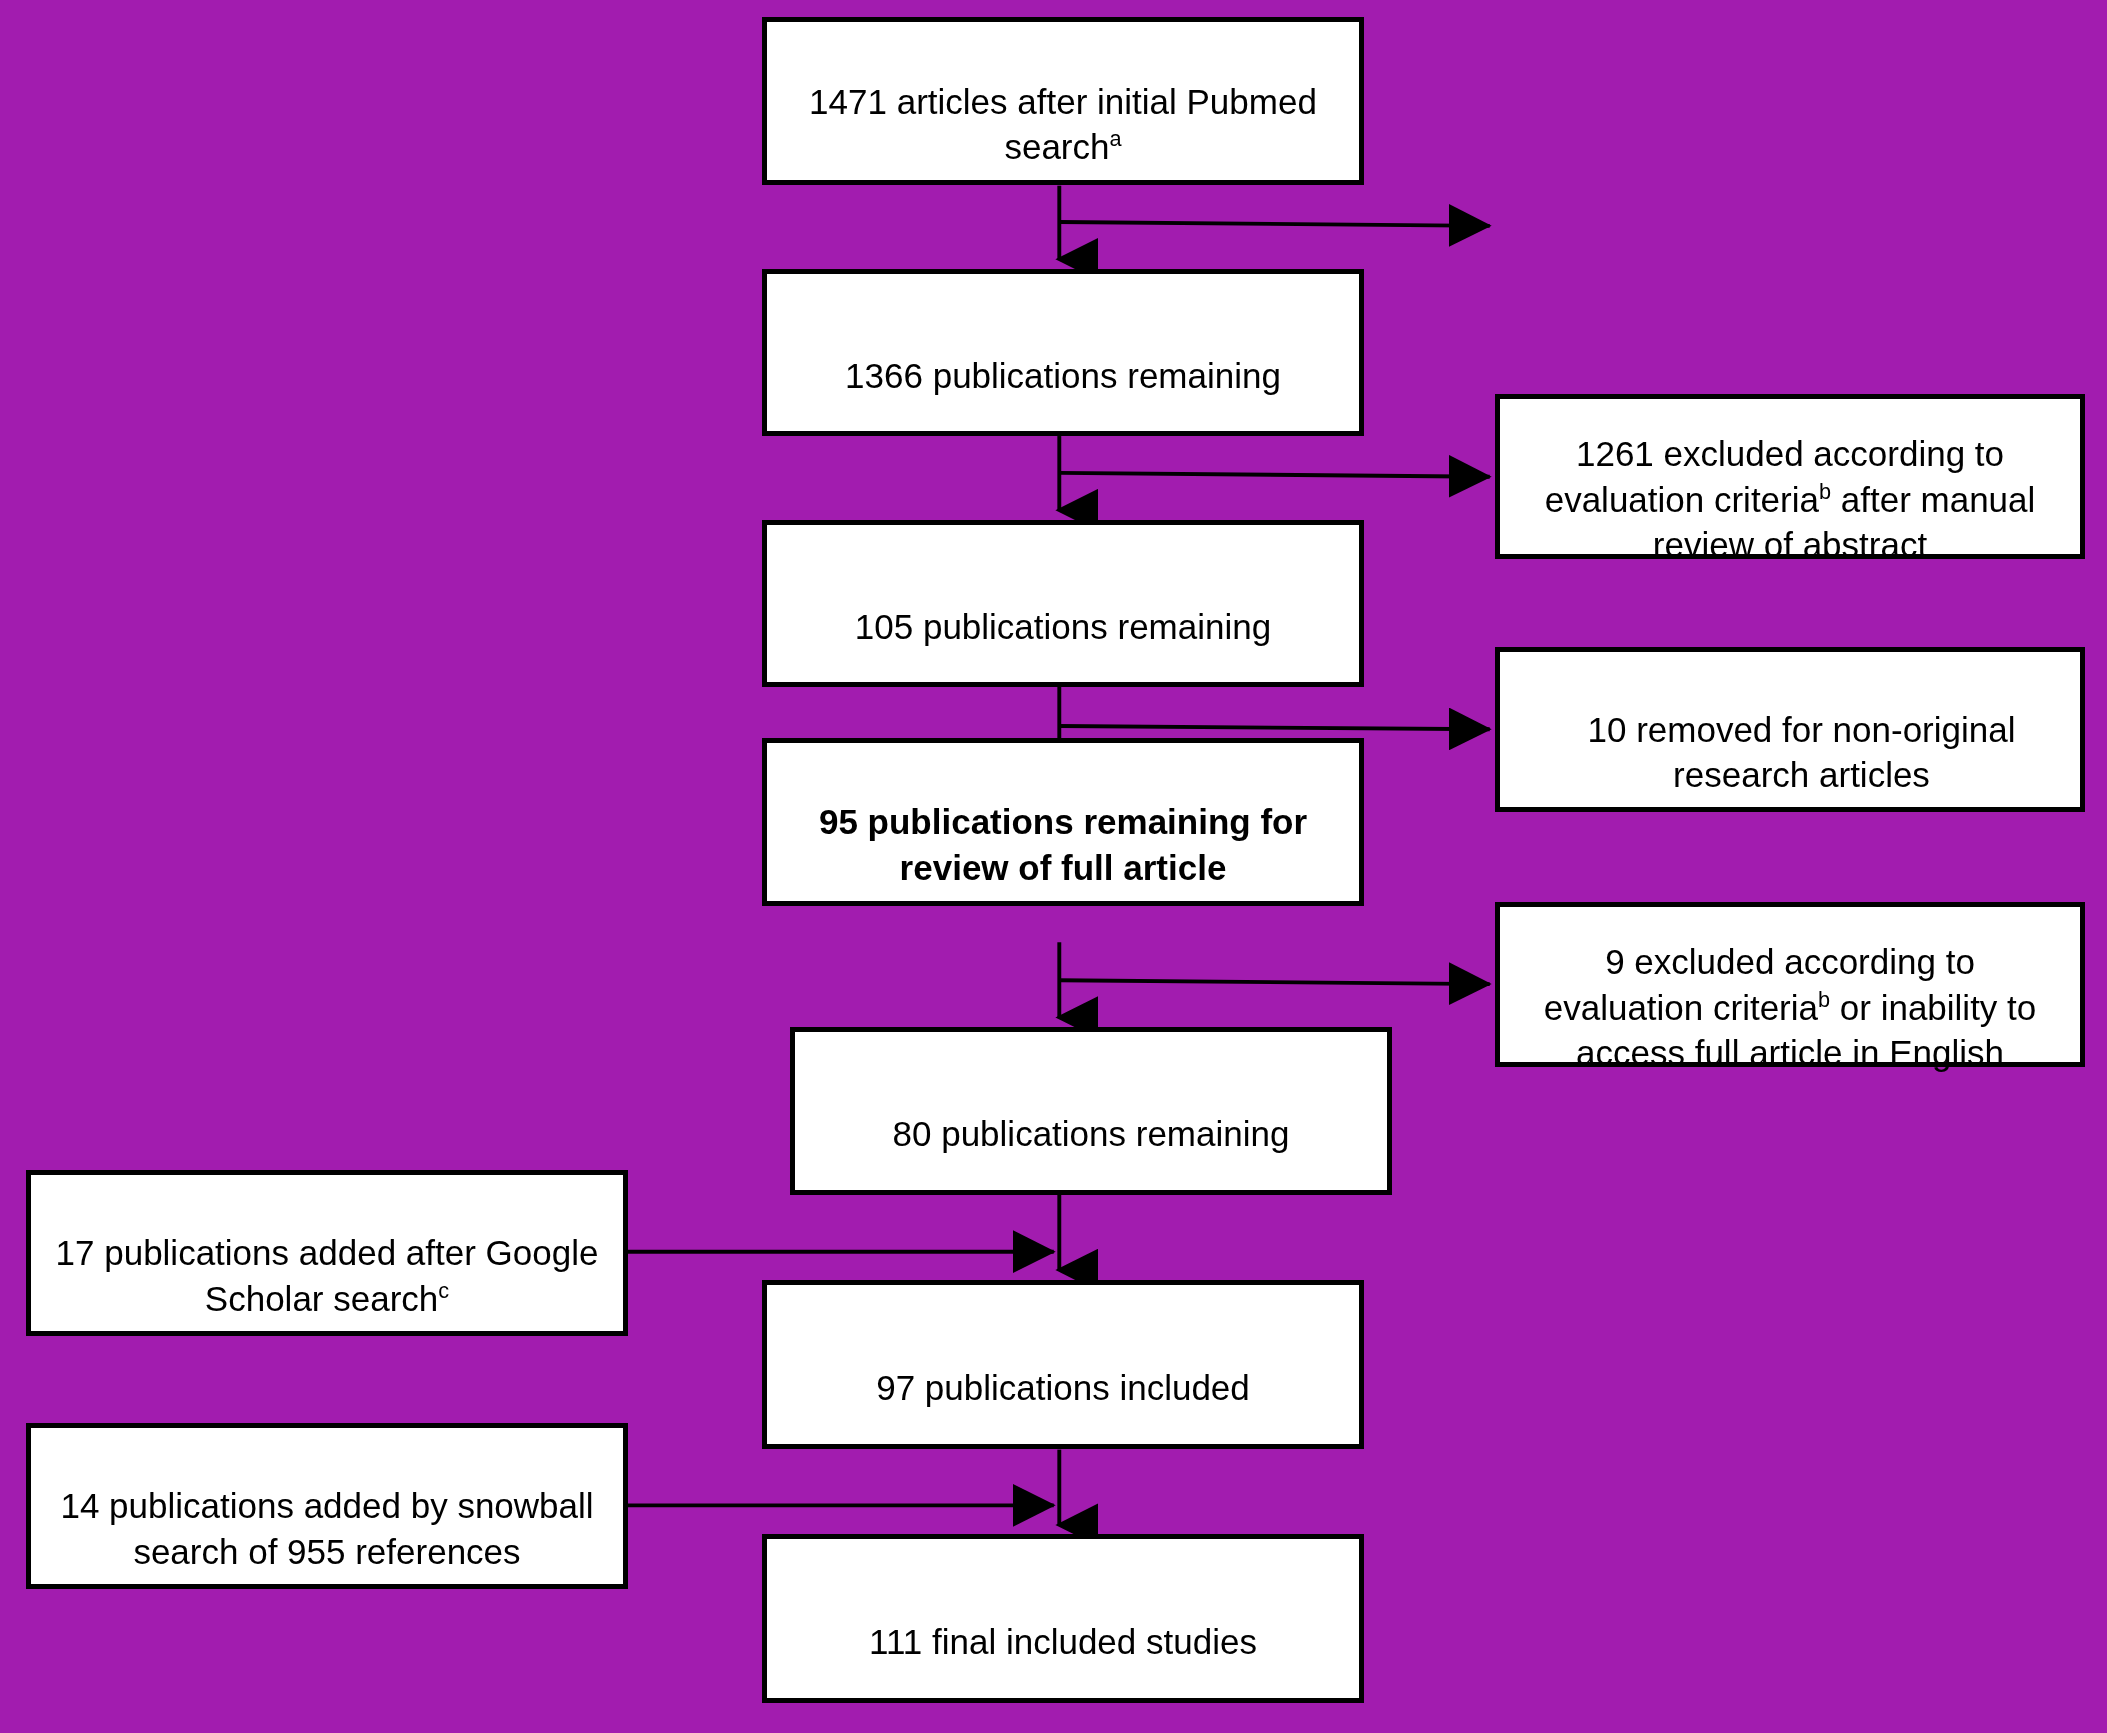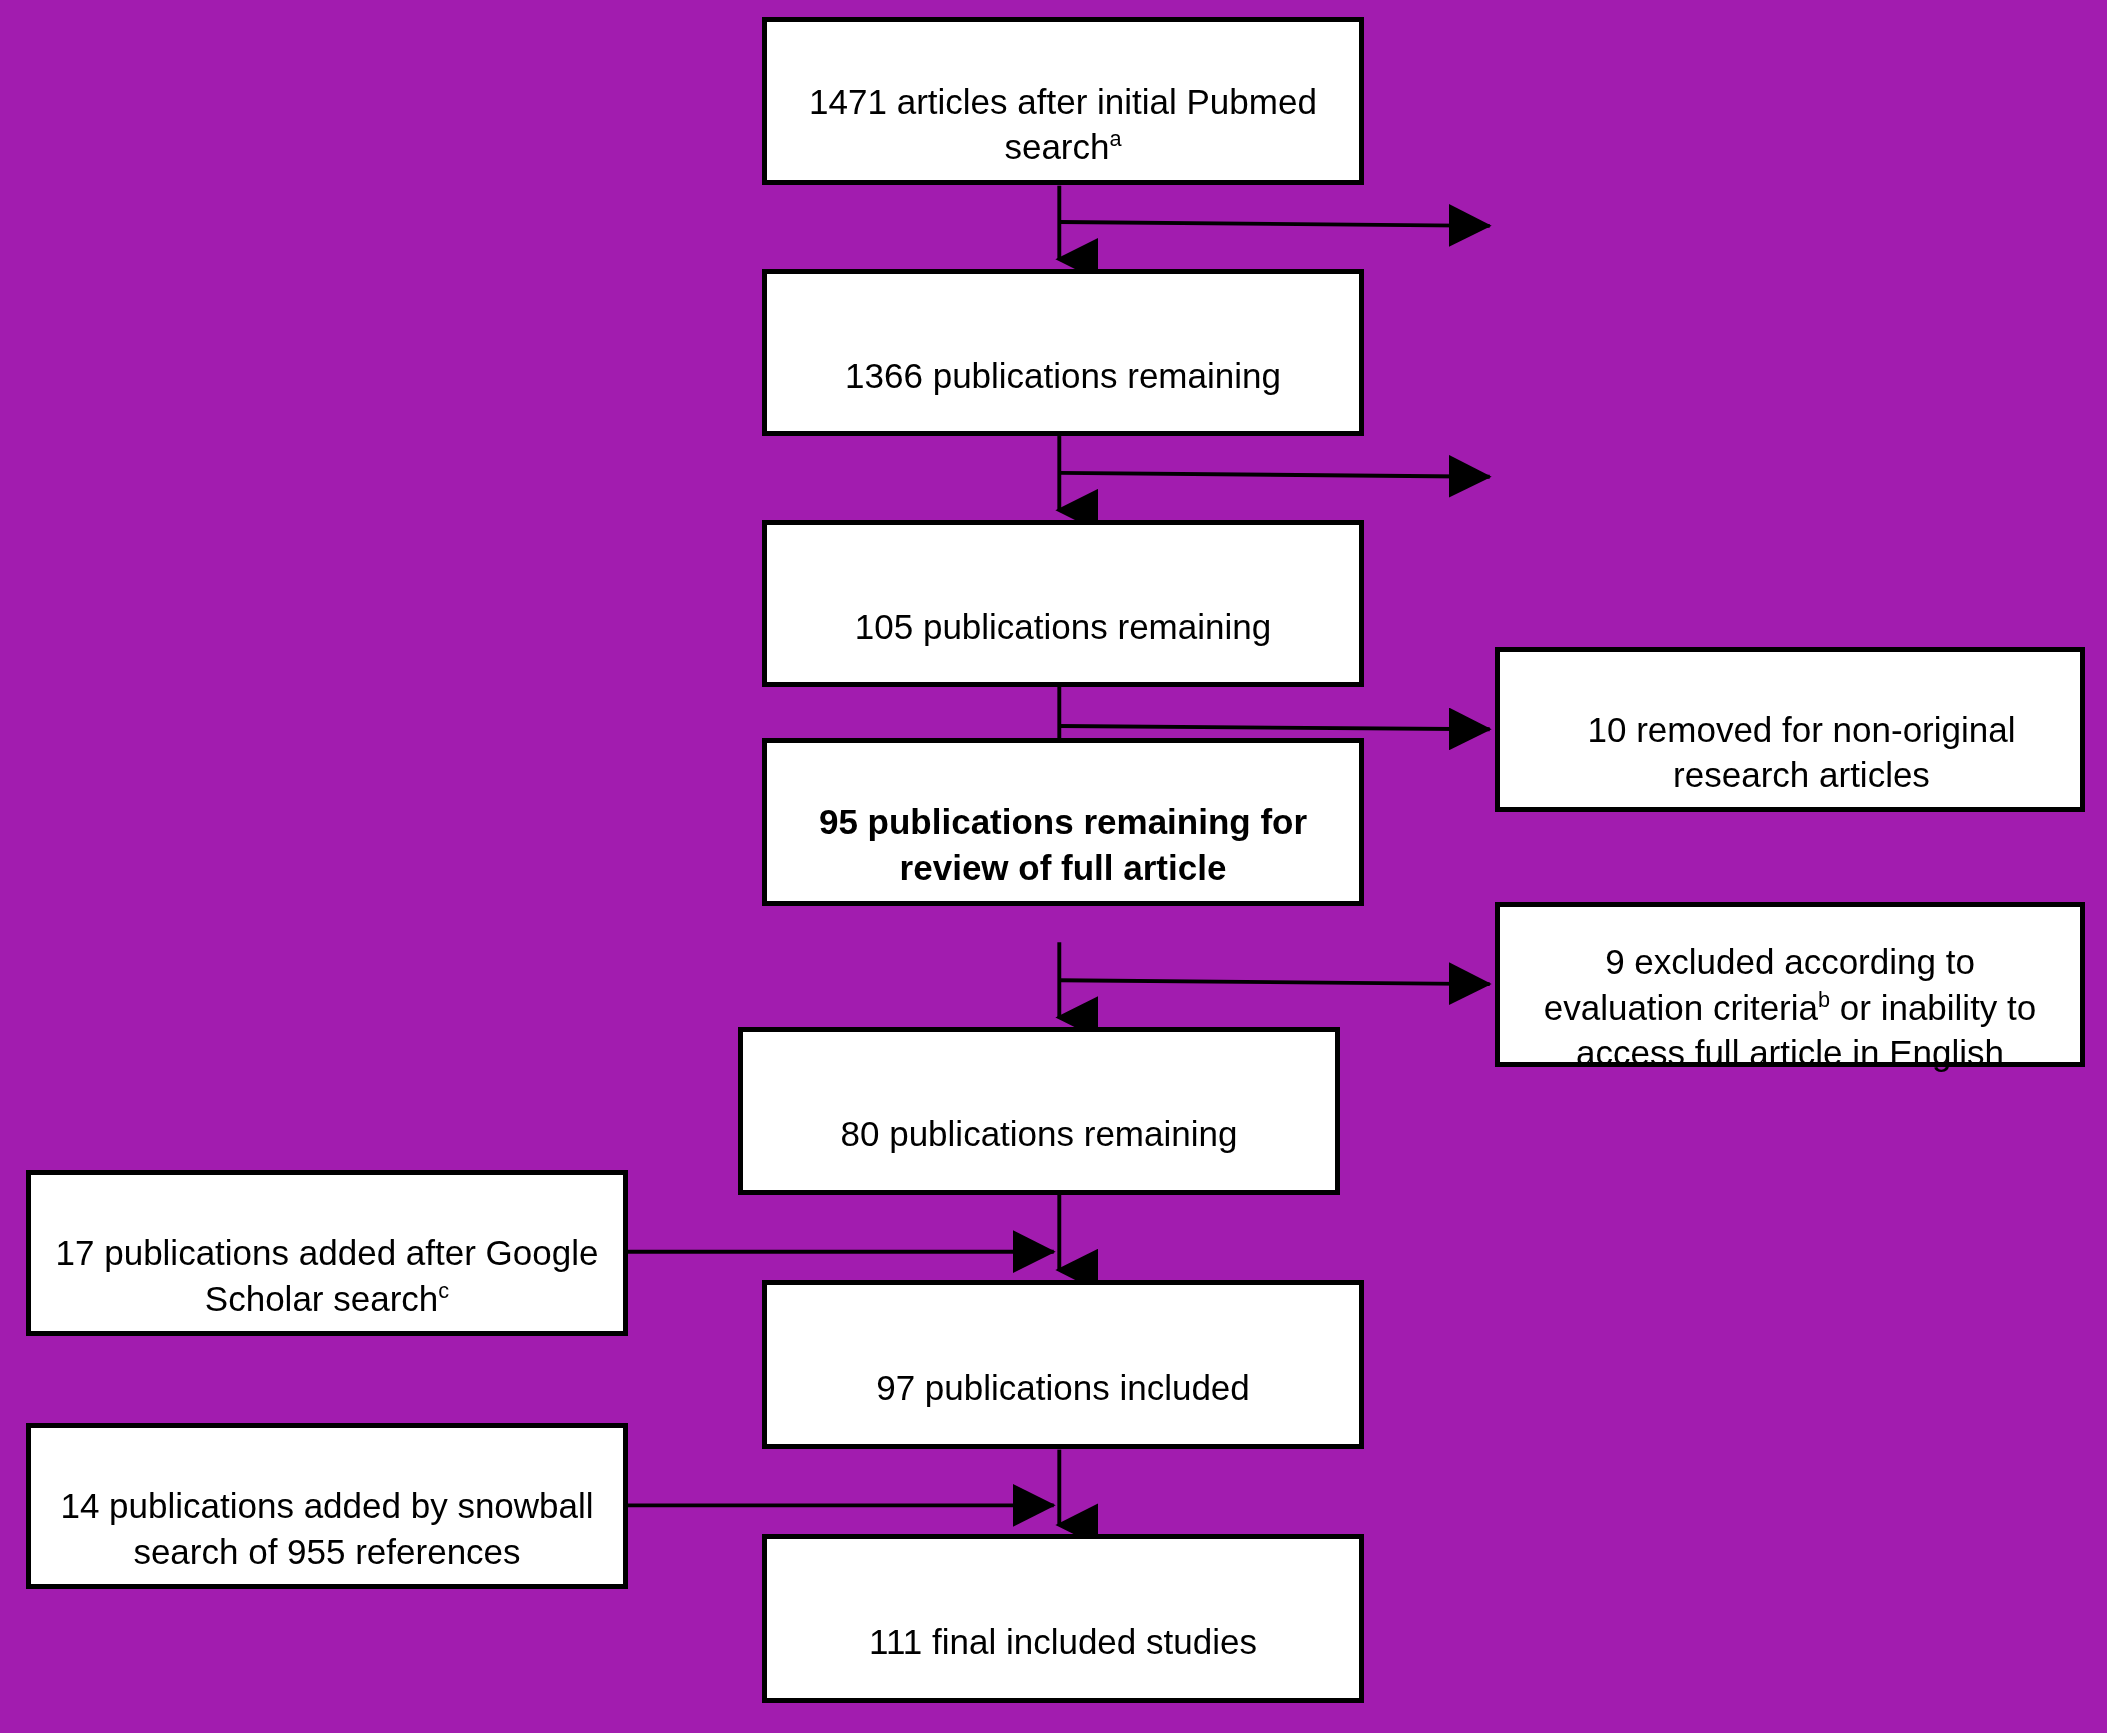--- a/index.html
+++ b/index.html
@@ -100,39 +100,44 @@
       <span>105 publications remaining</span><sup></sup><span></span>
     </div>
   </div>
 
   <div class="node-box" style="left:762px; top:738px; width:602px; height:168px;font-weight:bold;">
     <div class="node-text">
       <span>95 publications remaining for review of full article</span><sup></sup><span></span>
     </div>
   </div>
 
-  <div class="node-box" style="left:738px; top:1027px; width:602px; height:168px;">
+  <div class="node-box" style="left:790px; top:1027px; width:602px; height:168px;">
     <div class="node-text">
       <span>80 publications remaining</span><sup></sup><span></span>
     </div>
   </div>
 
   <div class="node-box" style="left:762px; top:1280px; width:602px; height:169px;">
     <div class="node-text">
       <span>97 publications included</span><sup></sup><span></span>
     </div>
   </div>
 
   <div class="node-box" style="left:762px; top:1534px; width:602px; height:169px;">
     <div class="node-text">
       <span>111 final included studies</span><sup></sup><span></span>
     </div>
   </div>
 
 
+  <div class="node-box" style="left:1495px; top:394px; width:590px; height:165px;">
+    <div class="node-text">
+      <span>1261 excluded according to evaluation criteria</span><sup>b</sup><span> after manual review of abstract</span>
+    </div>
+  </div>
 
   <div class="node-box" style="left:1495px; top:647px; width:590px; height:165px;padding-left:23px;">
     <div class="node-text">
       <span>10 removed for non-original research articles</span><sup></sup><span></span>
     </div>
   </div>
 
   <div class="node-box" style="left:1495px; top:902px; width:590px; height:165px;">
     <div class="node-text">
       <span>9 excluded according to evaluation criteria</span><sup>b</sup><span> or inability to access full article in English</span>

